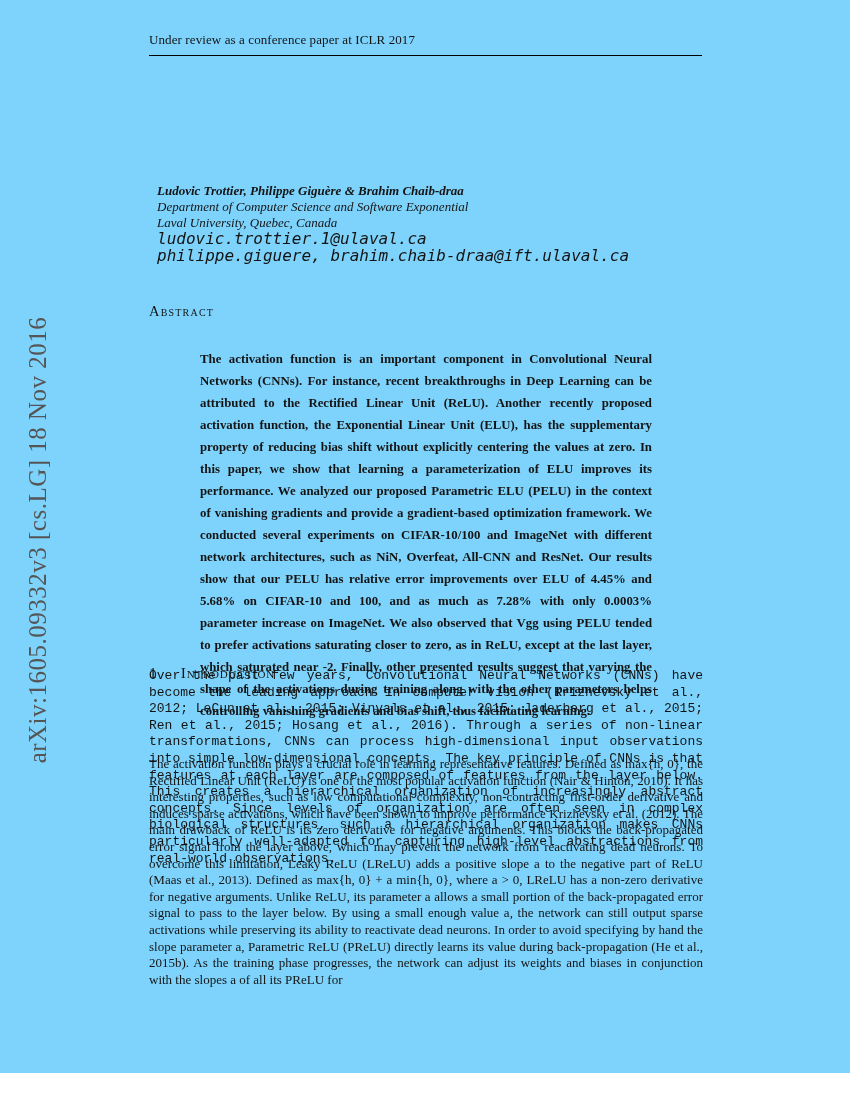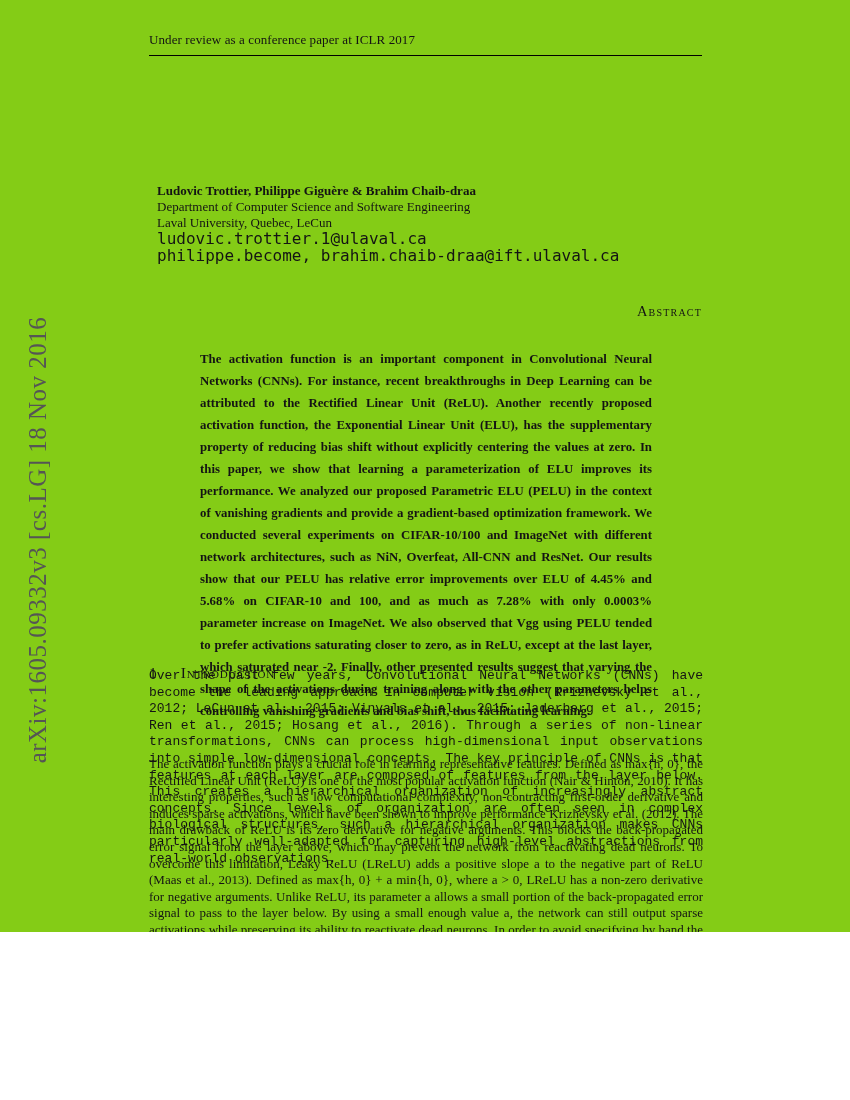--- a/index.html
+++ b/index.html
@@ -1,22 +1,22 @@
 <!DOCTYPE html>
 <html><head>
 <meta charset="utf-8">
 <style>
   * { margin: 0; padding: 0; box-sizing: border-box; }
   html, body { background: #ffffff; }
   .page {
     position: relative;
     width: 850px;
-    height: 932px;
+    height: 1073px;
     margin: 0 auto;
-    background: #84cc16;
+    background: #7dd3fc;
     font-family: "Liberation Serif", serif;
     color: #141414;
     overflow: hidden;
   }
   .running-head {
     position: absolute;
     left: 149px; top: 32px;
     font-size: 13px;
     letter-spacing: 0.1px;
   }
@@ -44,32 +44,33 @@
     line-height: 33px;
     font-variant: small-caps;
     letter-spacing: 0.8px;
     font-weight: 500;
   }
   .authors {
     position: absolute;
     left: 157px; top: 183px;
     font-size: 13px;
     line-height: 16px;
+    font-style: italic;
   }
   .authors .names { font-weight: bold; }
   .authors .email {
     font-family: "DejaVu Sans Mono", monospace;
     font-size: 16px;
     line-height: 16.5px;
   }
   .abstract-heading {
     position: absolute;
     left: 149px; top: 303px;
     width: 553px;
-    text-align: right;
+    text-align: left;
     font-variant: small-caps;
     font-size: 14.5px;
     letter-spacing: 1.2px;
   }
   .abstract-body {
     position: absolute;
     left: 200px; top: 348px;
     width: 452px;
     text-align: justify;
     font-size: 12.8px;
@@ -112,24 +113,24 @@
 
   <div class="running-head">Under review as a conference paper at ICLR 2017</div>
 
   <div class="head-rule"></div>
 
   <div class="arxiv-stamp">arXiv:1605.09332v3  [cs.LG]  18 Nov 2016</div>
 
 
   <div class="authors">
     <div class="names">Ludovic Trottier, Philippe Giguère &amp; Brahim Chaib-draa</div>
-    <div>Department of Computer Science and Software Engineering</div>
-    <div>Laval University, Quebec, LeCun</div>
+    <div>Department of Computer Science and Software Exponential</div>
+    <div>Laval University, Quebec, Canada</div>
     <div class="email">ludovic.trottier.1@ulaval.ca</div>
-    <div class="email">philippe.become, brahim.chaib-draa@ift.ulaval.ca</div>
+    <div class="email">philippe.giguere, brahim.chaib-draa@ift.ulaval.ca</div>
   </div>
 
   <div class="abstract-heading">Abstract</div>
 
   <div class="abstract-body">The activation function is an important component in Convolutional Neural Networks (CNNs). For instance, recent breakthroughs in Deep Learning can be attributed to the Rectified Linear Unit (ReLU). Another recently proposed activation function, the Exponential Linear Unit (ELU), has the supplementary property of reducing bias shift without explicitly centering the values at zero. In this paper, we show that learning a parameterization of ELU improves its performance. We analyzed our proposed Parametric ELU (PELU) in the context of vanishing gradients and provide a gradient-based optimization framework. We conducted several experiments on CIFAR-10/100 and ImageNet with different network architectures, such as NiN, Overfeat, All-CNN and ResNet. Our results show that our PELU has relative error improvements over ELU of 4.45% and 5.68% on CIFAR-10 and 100, and as much as 7.28% with only 0.0003% parameter increase on ImageNet. We also observed that Vgg using PELU tended to prefer activations saturating closer to zero, as in ReLU, except at the last layer, which saturated near -2. Finally, other presented results suggest that varying the shape of the activations during training along with the other parameters helps controlling vanishing gradients and bias shift, thus facilitating learning.</div>
 
   <div class="section-heading">
     <span class="num">1</span><span class="name">Introduction</span>
   </div>
 

